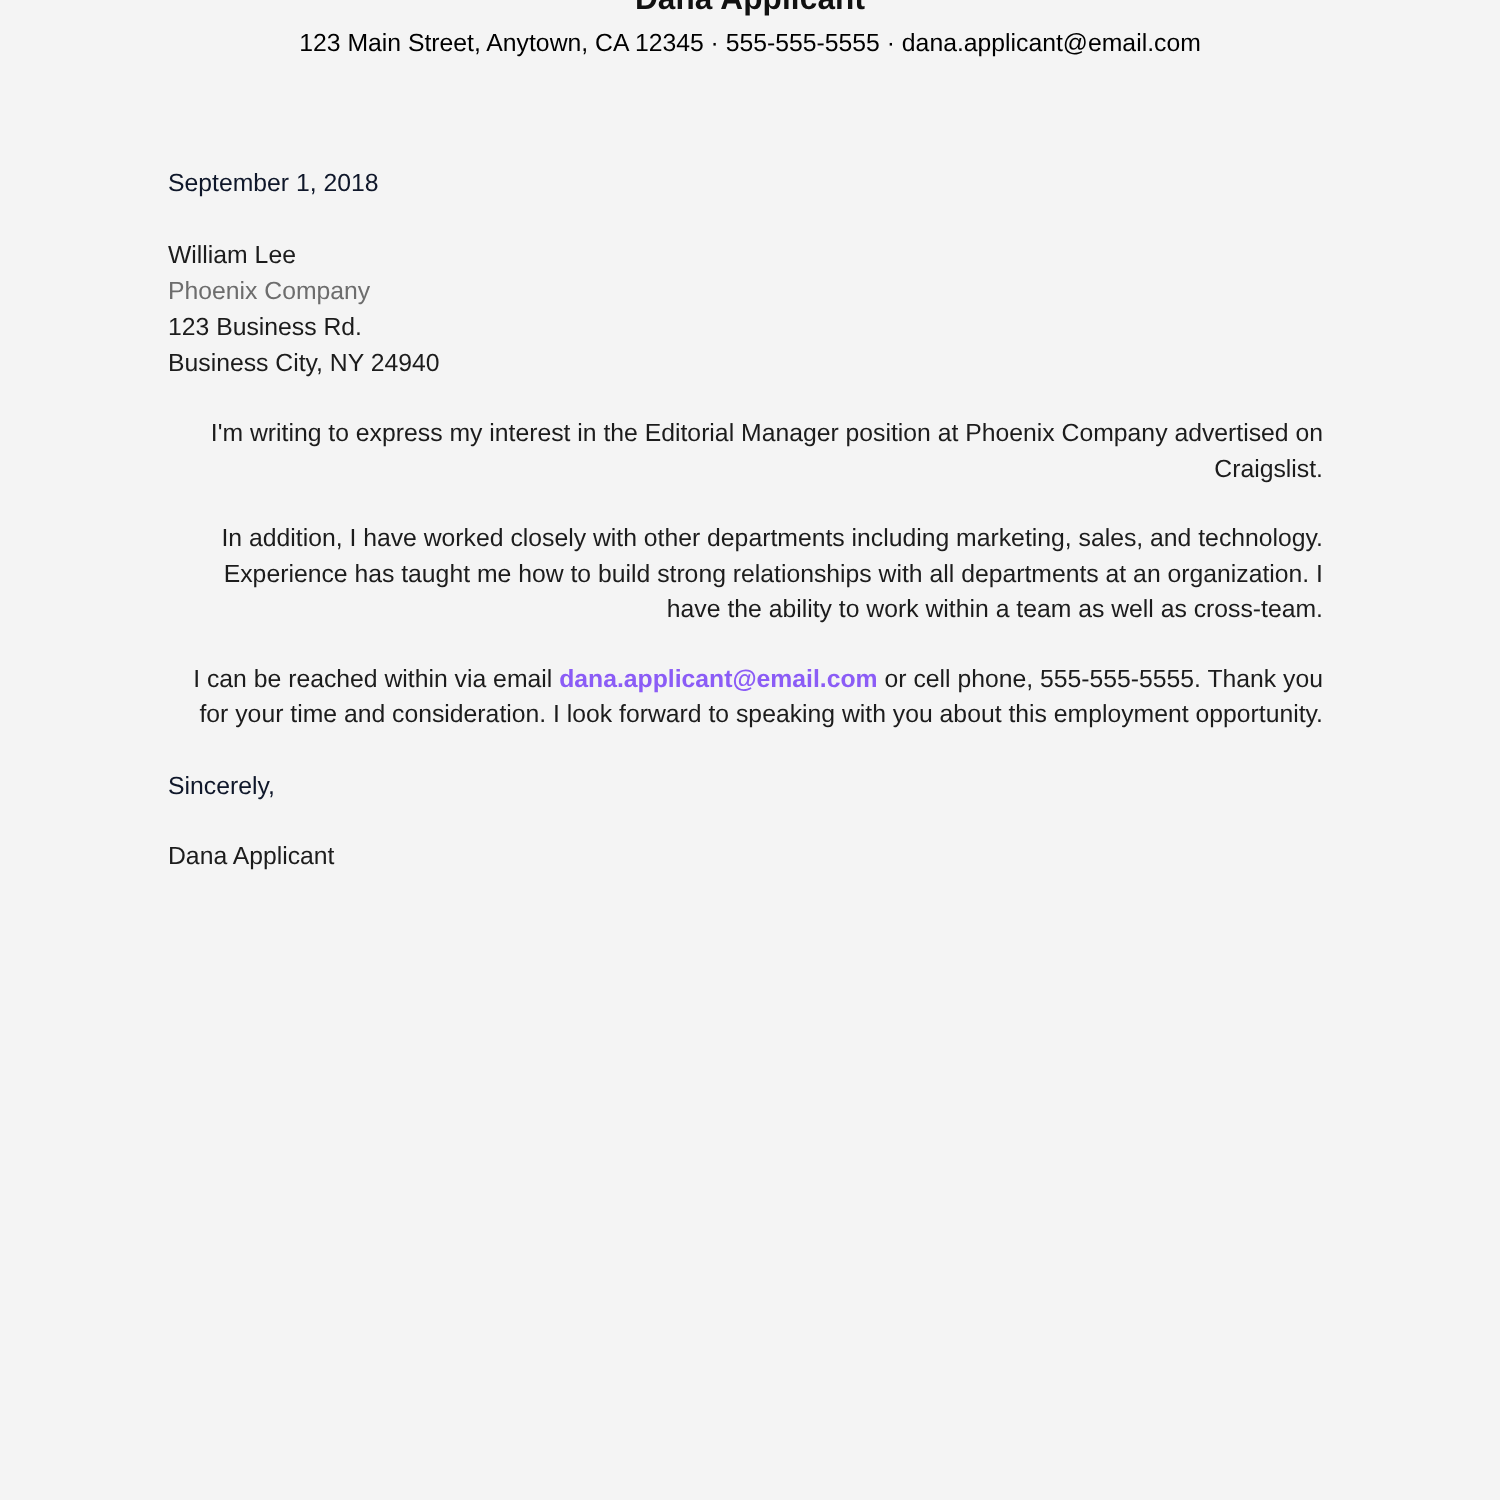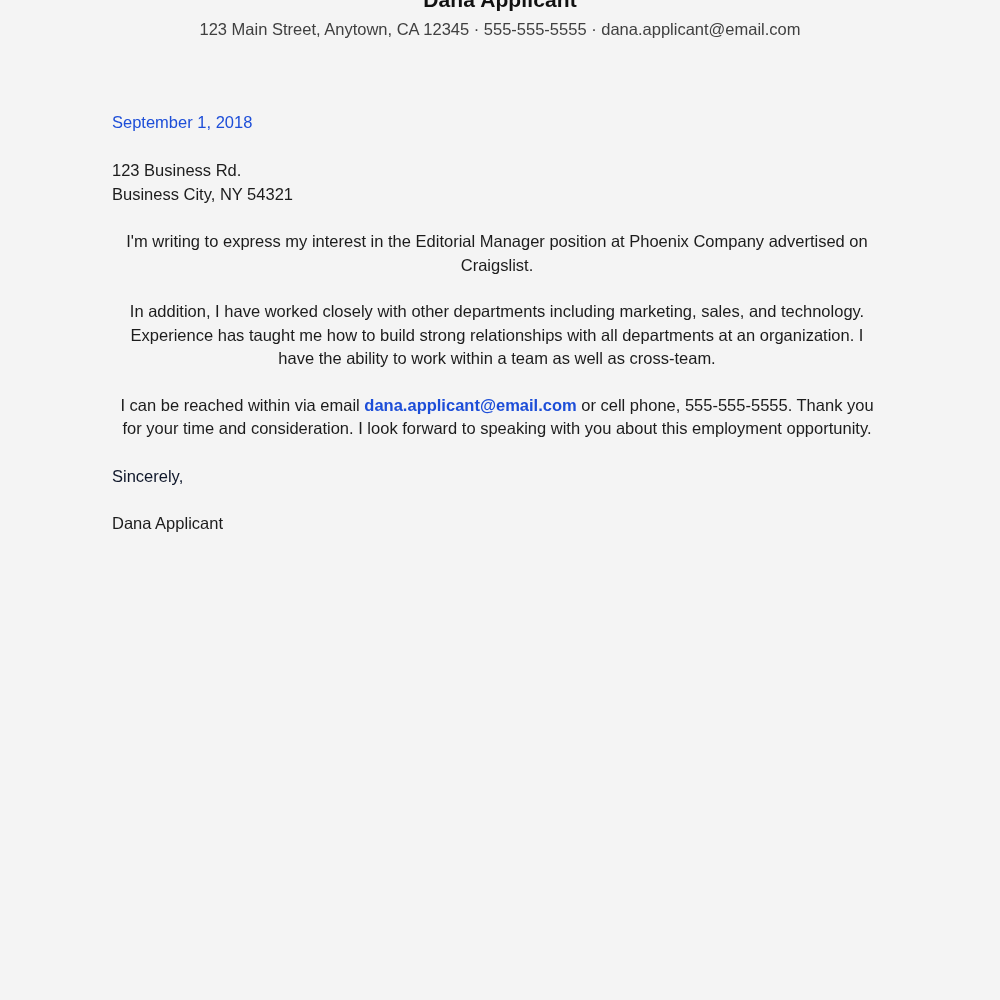--- a/index.html
+++ b/index.html
@@ -38,39 +38,39 @@
     color: #111111;
     line-height: 22px;
     margin: 0;
     padding: 0;
     
     margin-top: -11px;
     letter-spacing: 0.1px;
   }
   .contact-line {
     font-size: 16.5px;
-    color: #404040;
+    color: #000000;
     line-height: 20px;
     margin: 0;
     padding-top: 8px;
     white-space: nowrap;
   }
 
   
   .body-column {
     position: absolute;
     left: 112px;
     top: 110px;
     width: 770px;
   }
 
   .date-line {
     font-size: 16.5px;
     line-height: 24px;
-    color: #1d4ed8;
+    color: #0f172a;
     margin: 0 0 24px 0;
   }
 
   .recipient-block {
     margin: 0 0 24px 0;
   }
   .recipient-line {
     font-size: 16.5px;
     line-height: 24px;
     color: #1c1c1c;
@@ -86,26 +86,26 @@
     line-height: 24px;
     color: #1c1c1c;
     margin: 0 0 23px 0;
   }
 
   .body-paragraph {
     font-size: 16.5px;
     line-height: 23.5px;
     color: #1c1c1c;
     margin: 0 0 23px 0;
-    text-align: center;
+    text-align: right;
   }
 
   .email-emphasis {
     font-weight: 600;
-    color: #1d4ed8;
+    color: #8b5cf6;
   }
 
   .signoff {
     font-size: 16.5px;
     line-height: 24px;
     color: #0f172a;
     margin: 0 0 23px 0;
   }
 
   .signature-name {
@@ -123,22 +123,24 @@
   <div class="letterhead">
     <div class="applicant-name">Dana Applicant</div>
     <div class="contact-line">123 Main Street, Anytown, CA 12345 · 555-555-5555 · dana.applicant@email.com</div>
   </div>
 
   <div class="body-column">
 
     <div class="date-line">September 1, 2018</div>
 
     <div class="recipient-block">
+      <div class="recipient-line">William Lee</div>
+      <div class="recipient-line muted">Phoenix Company</div>
       <div class="recipient-line">123 Business Rd.</div>
-      <div class="recipient-line">Business City, NY 54321</div>
+      <div class="recipient-line">Business City, NY 24940</div>
     </div>
 
 
     <p class="body-paragraph">I'm writing to express my interest in the Editorial Manager position at Phoenix Company advertised on Craigslist.</p>
 
 
 
     <p class="body-paragraph">In addition, I have worked closely with other departments including marketing, sales, and technology. Experience has taught me how to build strong relationships with all departments at an organization. I have the ability to work within a team as well as cross-team.</p>
 
 

